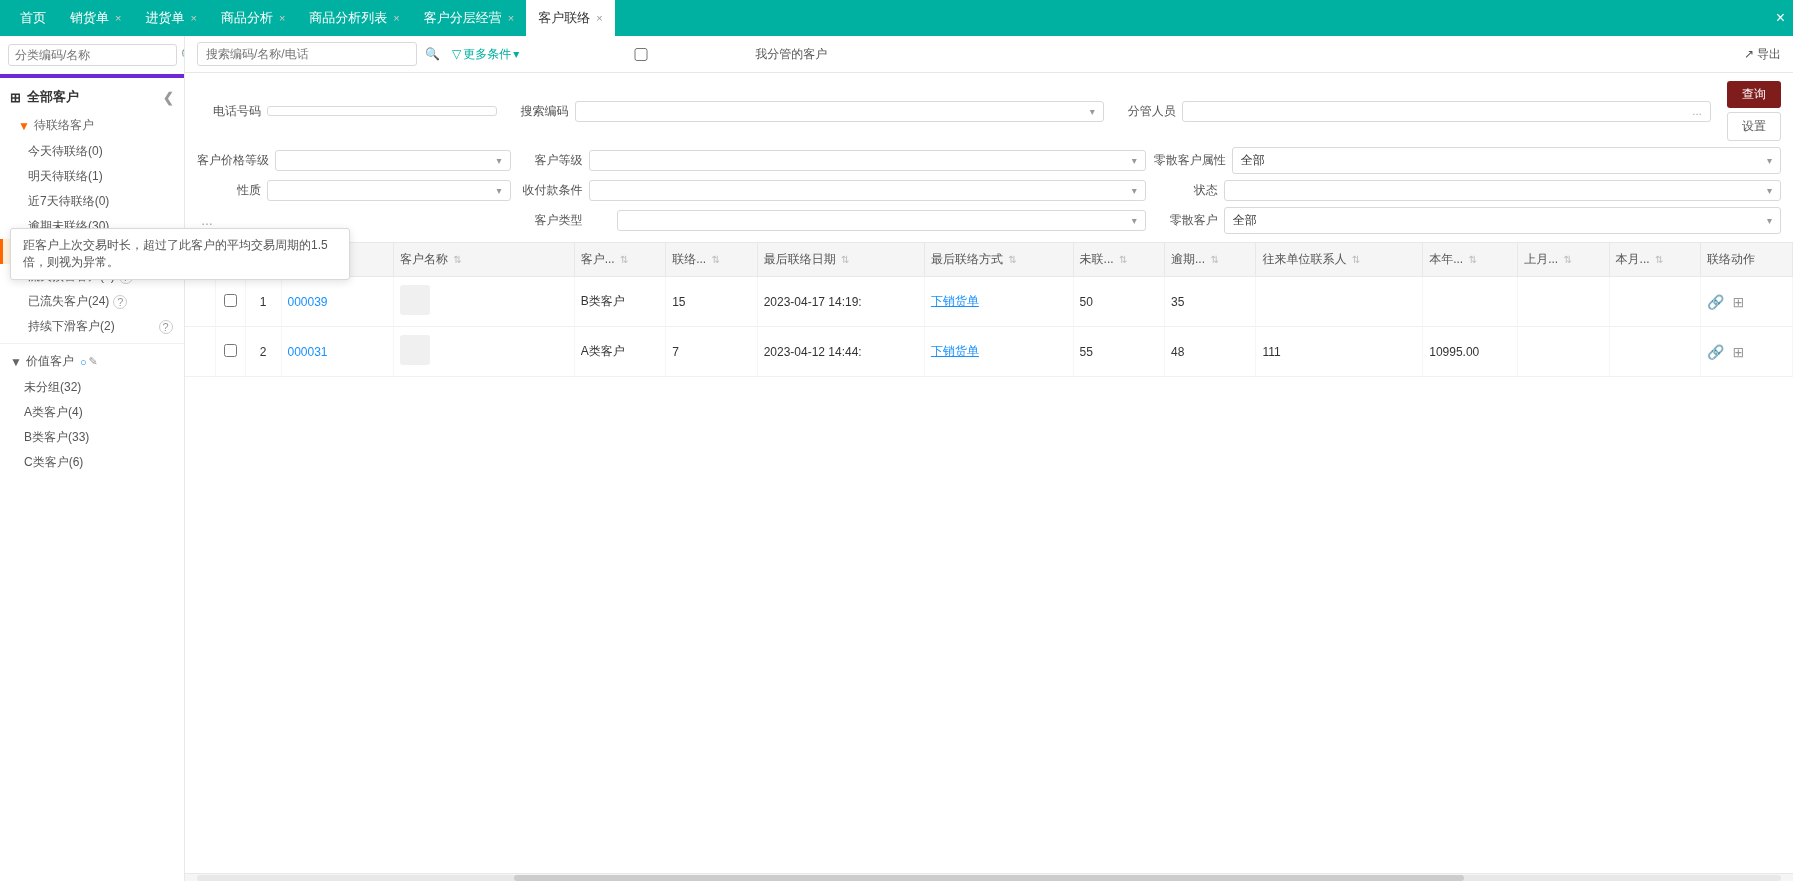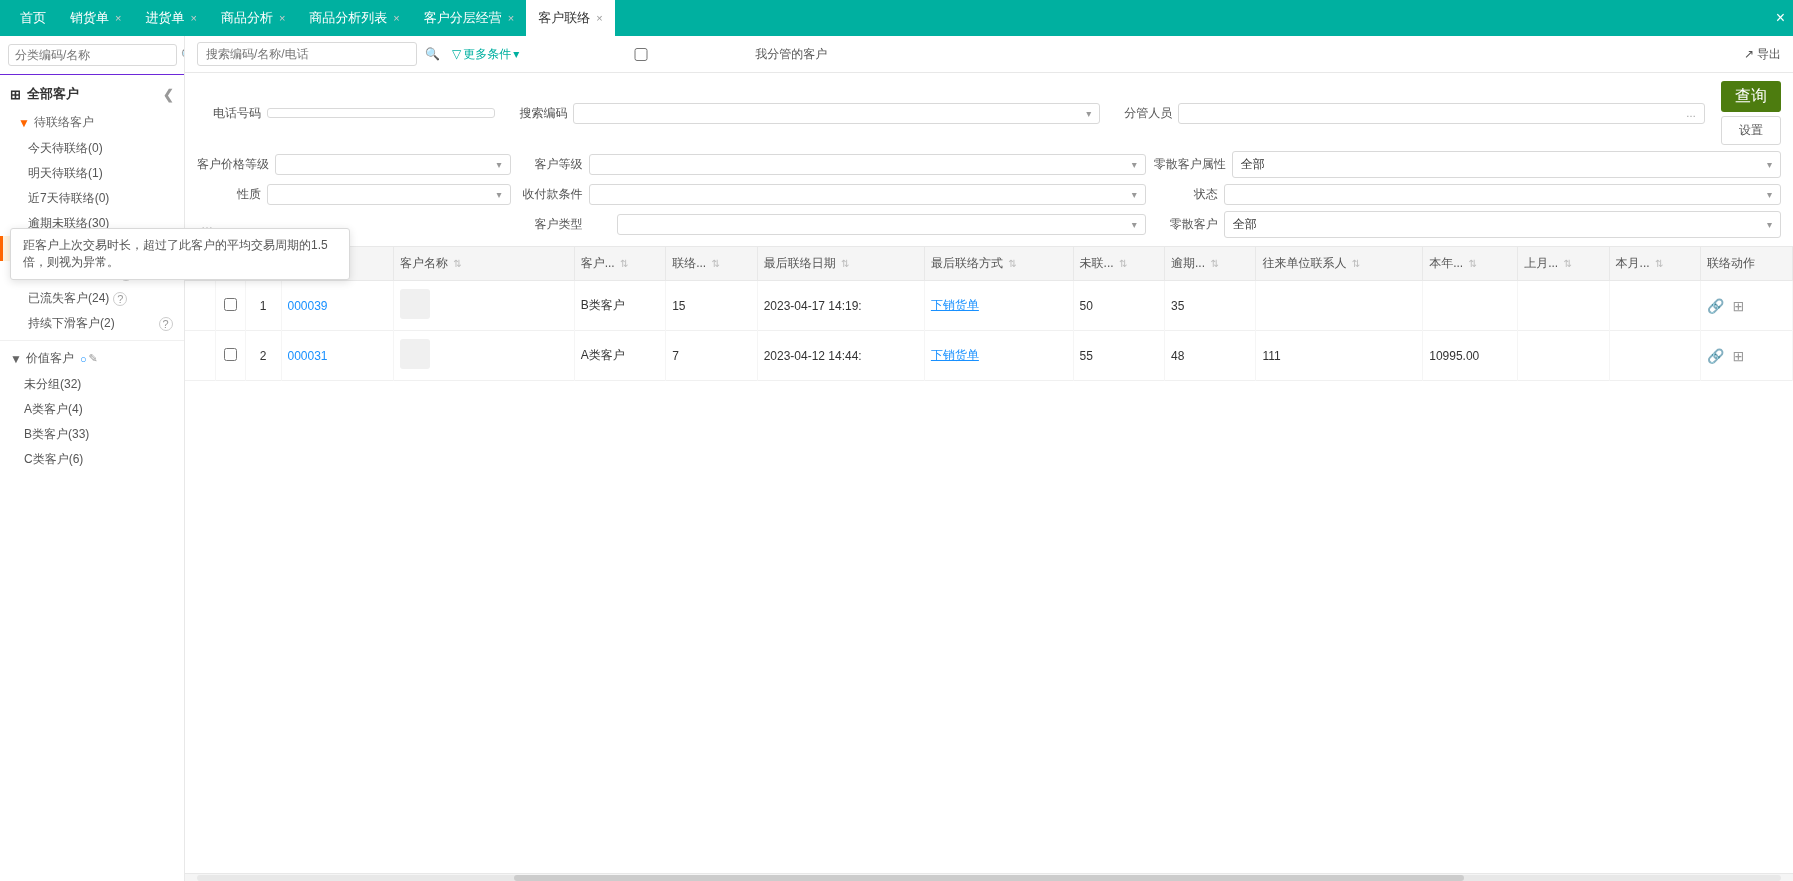--- a/index.html
+++ b/index.html
@@ -17,21 +17,21 @@
     }
     .top-nav .nav-item .close-x { margin-left: 6px; font-size: 11px; color: #ccc; }
     .top-nav .nav-item.active .close-x { color: #999; }
     .top-nav-close { position: absolute; right: 8px; top: 50%; transform: translateY(-50%); color: #fff; cursor: pointer; font-size: 16px; }
 
     
     .main-layout { display: flex; height: calc(881px - 36px); }
 
     
     .sidebar { width: 185px; background: #fff; border-right: 1px solid #e8e8e8; display: flex; flex-direction: column; overflow: hidden; flex-shrink: 0; }
-    .sidebar-search { padding: 8px; border-bottom: 1px solid #6d28d9; display: flex; align-items: center; }
+    .sidebar-search { padding: 8px; border-bottom: 4px solid #6d28d9; display: flex; align-items: center; }
     .sidebar-search input { flex: 1; border: 1px solid #d9d9d9; border-radius: 3px; padding: 3px 6px; font-size: 12px; outline: none; }
     .sidebar-search .search-icon { margin-left: 4px; color: #999; cursor: pointer; }
     .sidebar-tree { flex: 1; overflow-y: auto; padding: 4px 0; }
     .sidebar-section-title { display: flex; align-items: center; padding: 6px 10px; font-weight: bold; font-size: 13px; cursor: pointer; }
     .sidebar-section-title .collapse-icon { margin-left: auto; cursor: pointer; color: #999; }
     .sidebar-group-title { padding: 5px 10px 5px 18px; color: #666; font-size: 12px; display: flex; align-items: center; }
     .sidebar-group-title .triangle { margin-right: 4px; color: #f60; }
     .sidebar-item { padding: 4px 10px 4px 28px; cursor: pointer; color: #555; font-size: 12px; display: flex; align-items: center; }
     .sidebar-item.active { background: #fff3e0; color: #f60; border-left: 3px solid #f60; padding-left: 25px; }
     .sidebar-divider { height: 1px; background: #f0f0f0; margin: 4px 0; }
@@ -53,21 +53,21 @@
     
     .adv-filter { background: #fff; padding: 8px 12px; border-bottom: 1px solid #e8e8e8; }
     .adv-filter-row { display: flex; align-items: center; gap: 8px; margin-bottom: 6px; }
     .adv-filter-row:last-child { margin-bottom: 0; }
     .filter-field { display: flex; align-items: center; flex: 1; min-width: 0; }
     .filter-label { color: #555; font-size: 12px; white-space: nowrap; min-width: 70px; text-align: right; padding-right: 6px; }
     .filter-input { flex: 1; border: 1px solid #d9d9d9; border-radius: 3px; padding: 4px 8px; font-size: 12px; outline: none; background: #fff; }
     .filter-select { flex: 1; border: 1px solid #d9d9d9; border-radius: 3px; padding: 4px 8px; font-size: 12px; outline: none; background: #fff; display: flex; align-items: center; justify-content: space-between; cursor: pointer; position: relative; }
     .filter-select .arrow { color: #999; font-size: 10px; }
     .filter-actions { display: flex; flex-direction: column; gap: 4px; margin-left: 8px; flex-shrink: 0; }
-    .btn-query { background: #4d7c0f; color: #fff; border: none; border-radius: 3px; padding: 5px 14px; cursor: pointer; font-size: 16px; }
+    .btn-query { background: #7f1d1d; color: #fff; border: none; border-radius: 3px; padding: 5px 14px; cursor: pointer; font-size: 12px; }
     .btn-settings { background: #fff; color: #555; border: 1px solid #d9d9d9; border-radius: 3px; padding: 5px 14px; cursor: pointer; font-size: 12px; }
     .more-dots { color: #999; cursor: pointer; padding: 0 4px; }
 
     
     .table-area { flex: 1; overflow: auto; background: #fff; margin: 0; }
     table { width: 100%; border-collapse: collapse; font-size: 12px; }
     thead tr { background: #f5f5f5; border-bottom: 1px solid #e8e8e8; }
     thead th { padding: 8px 6px; text-align: left; color: #555; font-weight: normal; border-right: 1px solid #e8e8e8; white-space: nowrap; position: relative; }
     thead th .sort-icon { color: #bbb; margin-left: 2px; font-size: 10px; }
     tbody tr { border-bottom: 1px solid #f0f0f0; }

